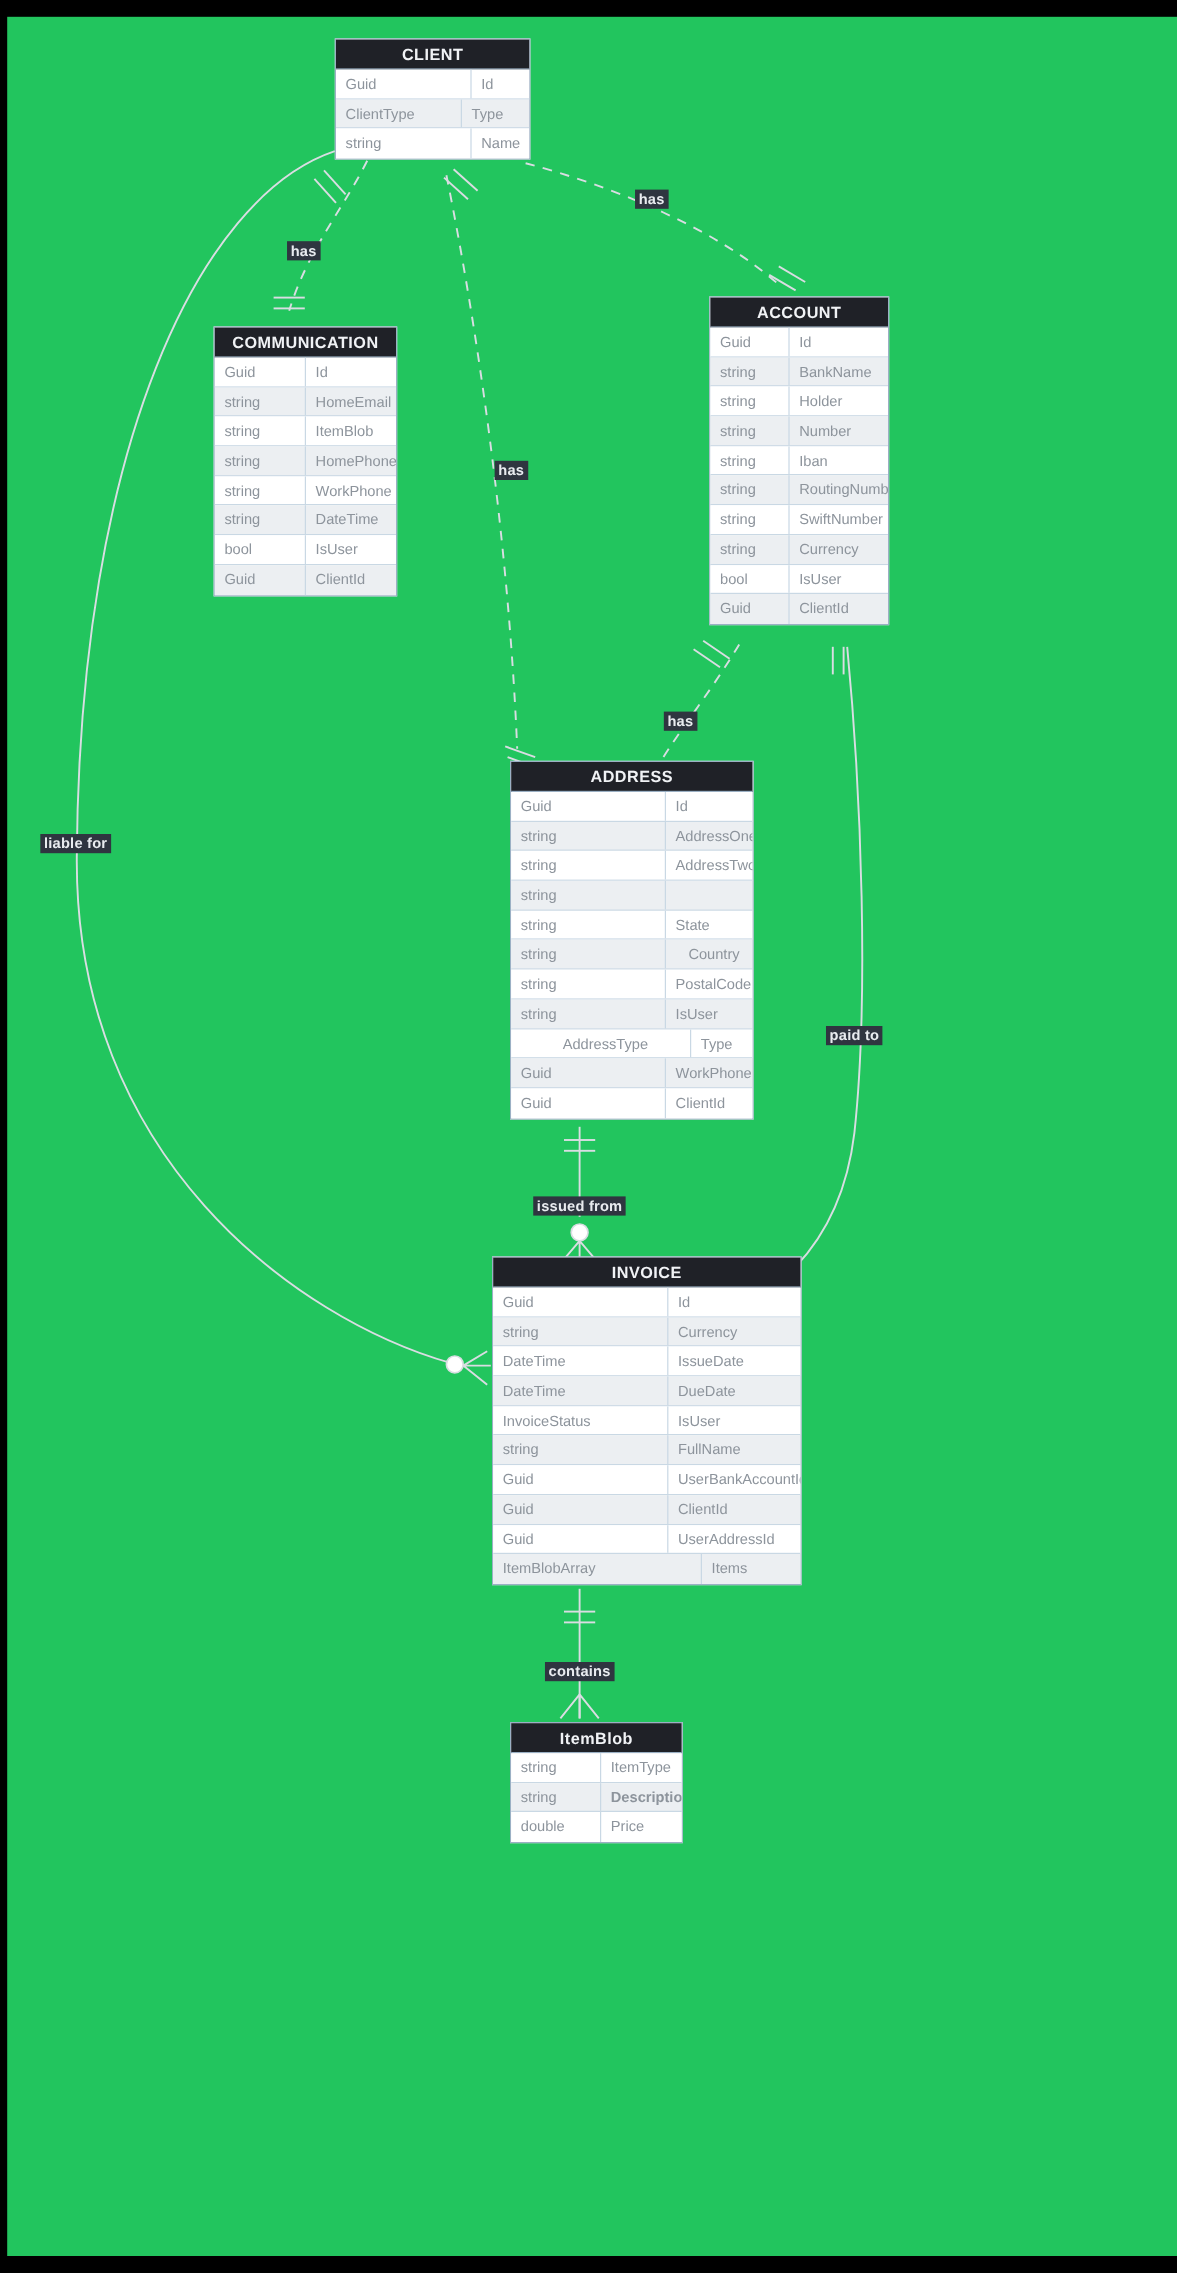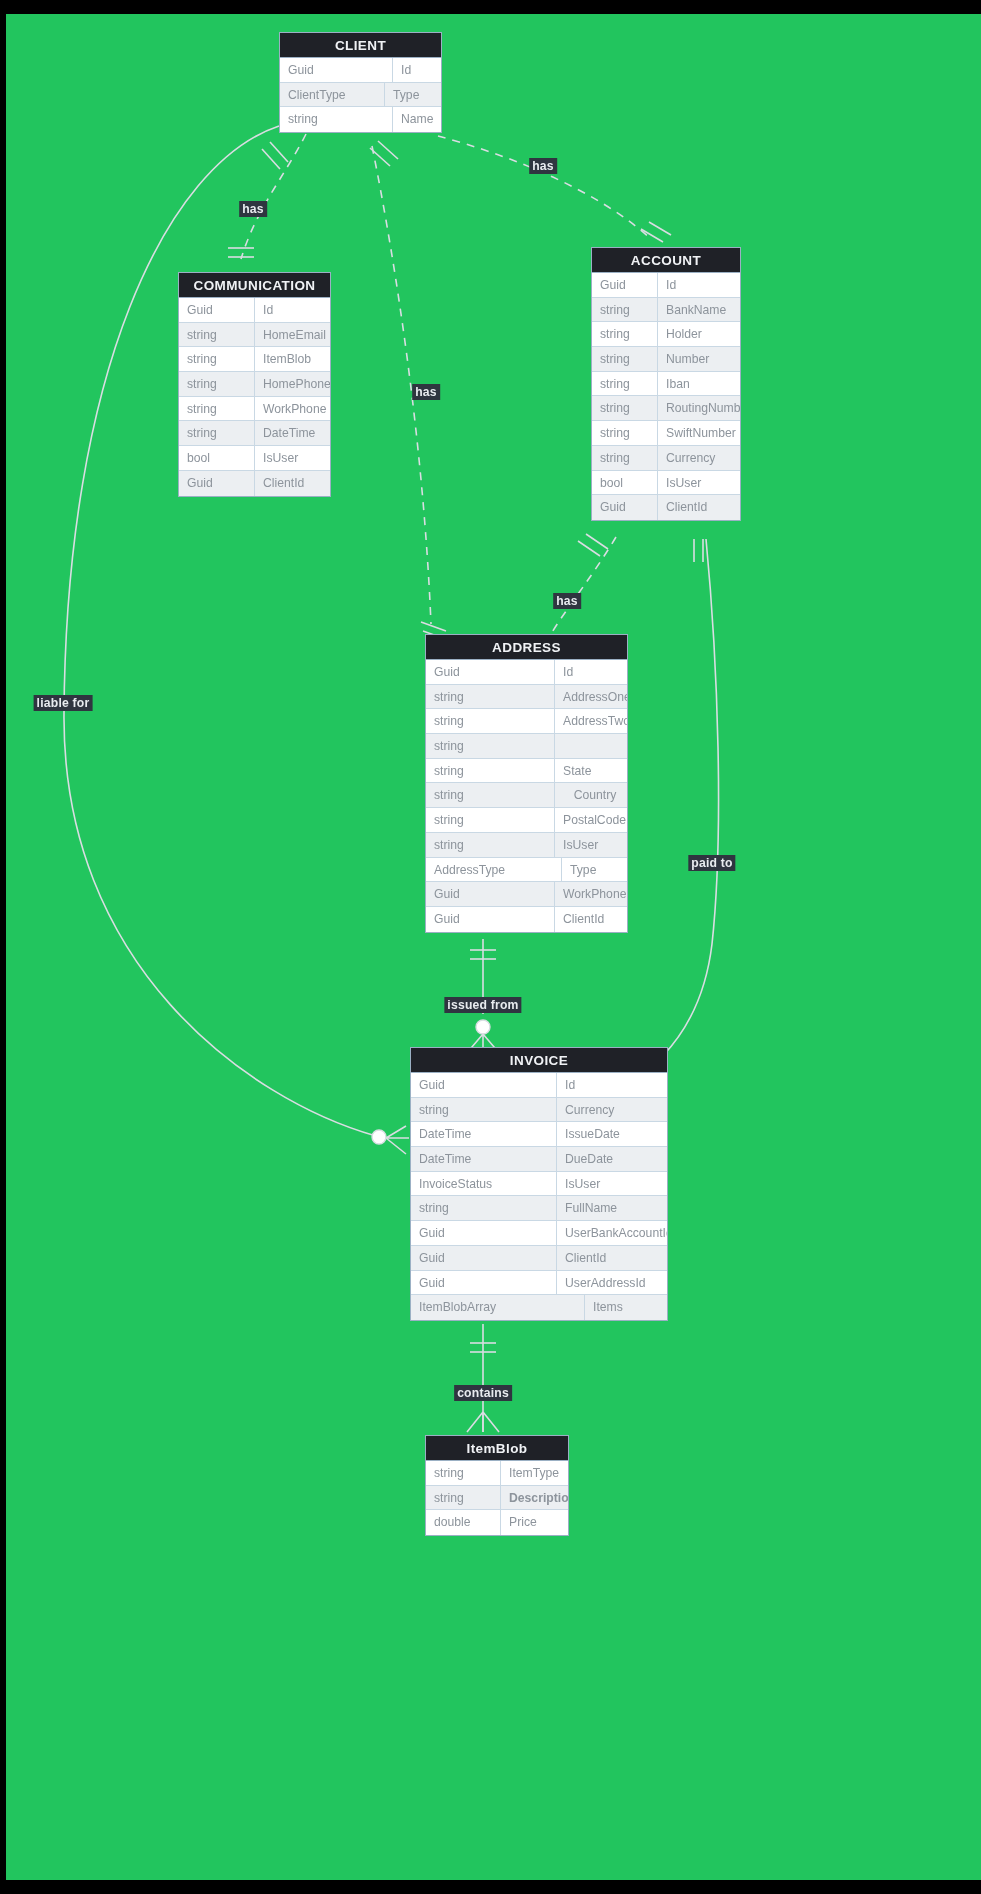--- a/index.html
+++ b/index.html
@@ -298,21 +298,21 @@
           </div>
           <div class="row odd">
             <div class="cell type" style="width: 129px;">string</div>
             <div class="cell name" style="flex: 1 1 0%;">PostalCode</div>
           </div>
           <div class="row even">
             <div class="cell type" style="width: 129px;">string</div>
             <div class="cell name" style="flex: 1 1 0%;">IsUser</div>
           </div>
           <div class="row odd">
-            <div class="cell type" style="width: 136px;">AddressType</div>
+            <div class="cell type" style="width: 150px; text-align: center;">AddressType</div>
             <div class="cell name" style="flex: 1 1 0%;">Type</div>
           </div>
           <div class="row even">
             <div class="cell type" style="width: 129px;">Guid</div>
             <div class="cell name" style="flex: 1 1 0%;">WorkPhone</div>
           </div>
           <div class="row odd">
             <div class="cell type" style="width: 129px;">Guid</div>
             <div class="cell name" style="flex: 1 1 0%;">ClientId</div>
           </div>

